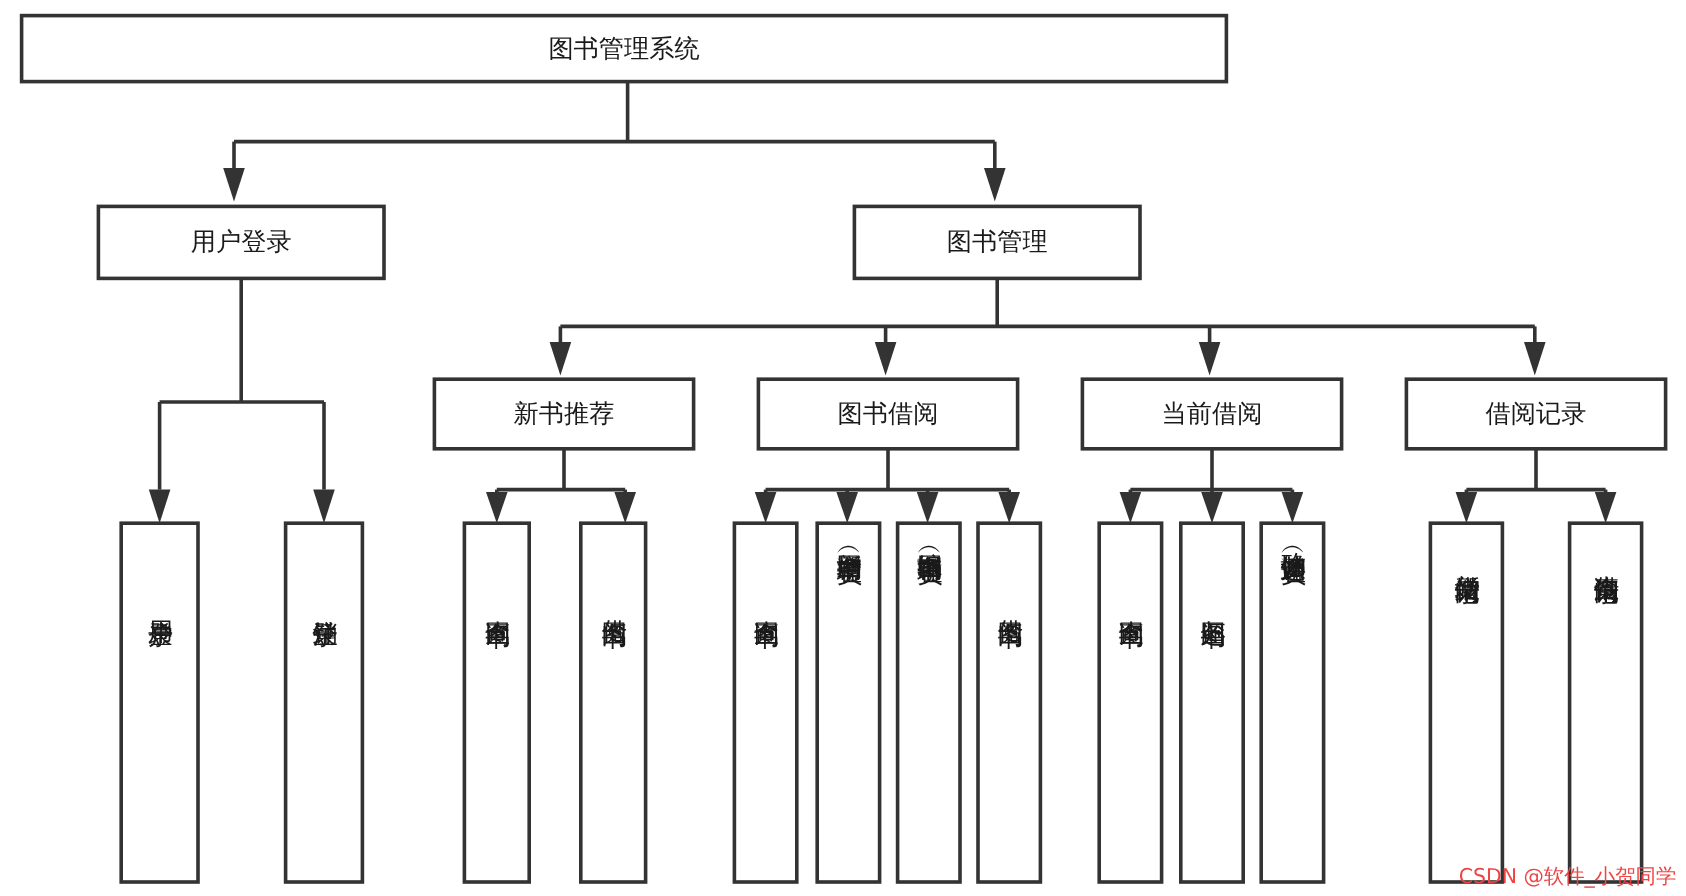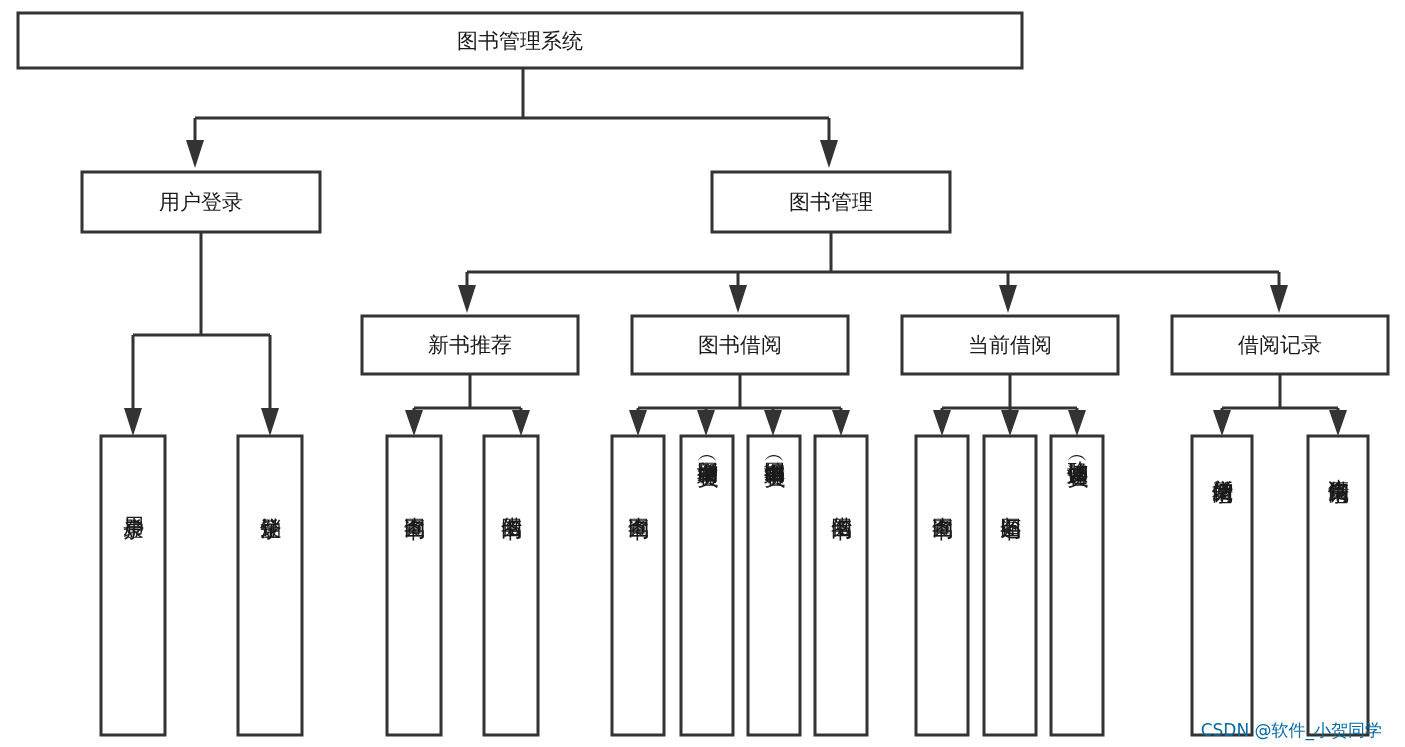--- a/index.html
+++ b/index.html
@@ -66,25 +66,25 @@
     font-size: 21px;
     line-height: 1.32;
     color: #1a1a1a;
     writing-mode: vertical-rl;
     text-orientation: upright;
     letter-spacing: 1px;
     white-space: nowrap;
   }
   #watermark {
     position: absolute;
-    right: 23px;
+    right: 8px;
     bottom: 4px;
     font-family: "DejaVu Sans", "Liberation Sans", sans-serif;
     font-size: 17px;
-    color: #0369a1;
+    color: #ef4444;
     white-space: nowrap;
     user-select: none;
   }
 </style>
 </head>
 <body>
 
 <div id="diagram-root">
 
   <svg id="tree-svg" viewBox="0 0 1405 747">

